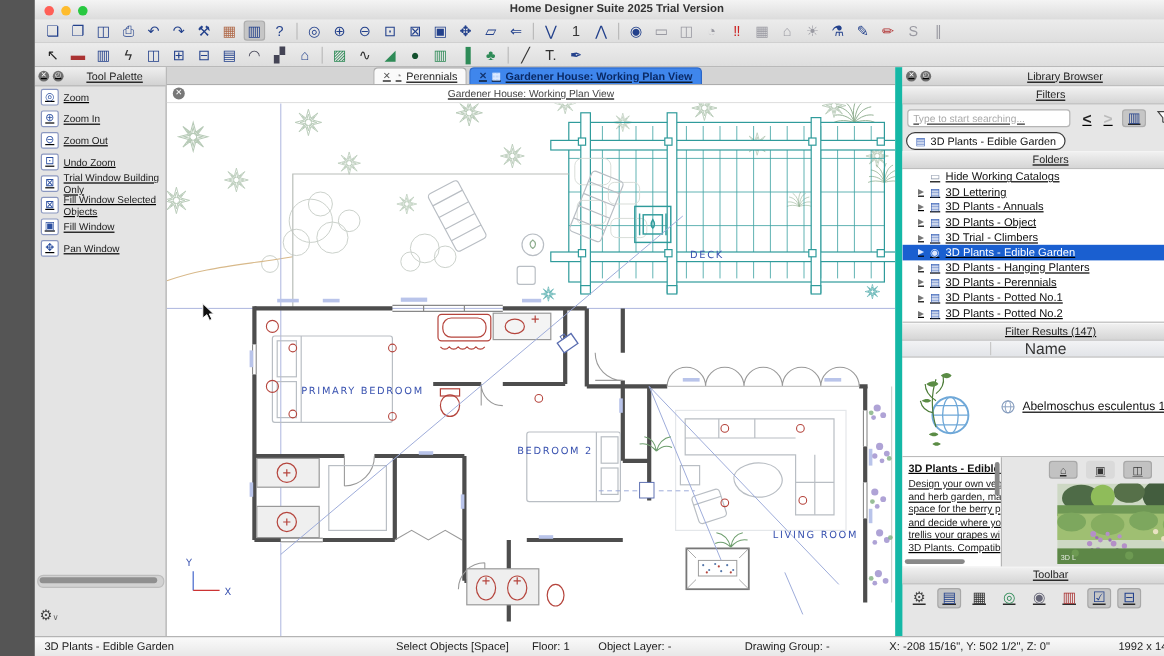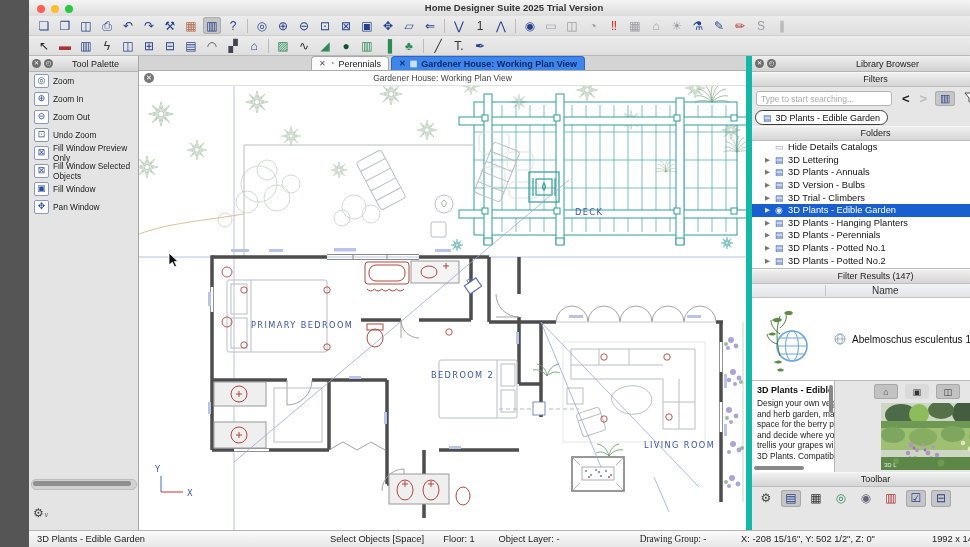--- a/index.html
+++ b/index.html
@@ -9,21 +9,21 @@
   .tl{position:absolute;top:5px;width:8px;height:8px;border-radius:50%;}
   #title{position:absolute;left:0;right:0;top:2px;text-align:center;font-size:9.5px;font-weight:bold;color:#333;}
   
   .tbrow{position:absolute;left:0;width:970px;display:flex;align-items:center;padding-left:6px;box-sizing:border-box;background:linear-gradient(#ececec,#dedede);}
   #tb1{top:16px;height:20px;border-bottom:1px solid #d0d0d0;}
   #tb2{top:36px;height:20px;border-bottom:1px solid #b9b9b9;}
   .tbtn{width:18px;height:17px;margin-right:3px;display:flex;align-items:center;justify-content:center;font-size:12px;color:#23418c;border-radius:3px;cursor:default;flex:0 0 auto;}
   .tbtn.pressed{background:#c6c6c6;box-shadow:inset 0 0 0 1px #adadad;}
   .tsep{width:1px;height:14px;background:#bbb;margin:0 5px 0 2px;flex:0 0 auto;}
   
-  #main{position:absolute;top:56px;left:0;width:836px;height:474px;display:flex;}
+  #main{position:absolute;top:56px;left:0;width:836px;height:474px;display:flex;text-decoration:underline;}
   
   #left-panel{position:relative;width:110px;height:474px;background:#e4e4e4;border-right:1px solid #a6a6a6;box-sizing:border-box;flex:0 0 auto;}
   .phead{height:15px;background:linear-gradient(#efefef,#d2d2d2);border-bottom:1px solid #b5b5b5;display:flex;align-items:center;font-size:9px;color:#222;}
   .phead .ptitle{flex:1;text-align:center;}
   .wbtn{width:9px;height:9px;border-radius:50%;background:#6e6e6e;color:#fff;font-size:6px;line-height:9px;text-align:center;margin-left:3px;flex:0 0 auto;}
   .palitem{display:flex;align-items:center;height:18px;padding-left:5px;font-size:8.3px;color:#1a1a1a;cursor:default;}
   .palitem .pic{width:13px;height:12px;border:1px solid #8a97c0;border-radius:2px;background:#fff;color:#2b4fa0;font-size:9px;line-height:11px;text-align:center;margin-right:4px;flex:0 0 auto;}
   #pal-scroll{position:absolute;left:2px;bottom:40px;width:104px;height:9px;background:#d2d2d2;border:1px solid #bdbdbd;border-radius:5px;}
   #pal-scroll .thumb{position:absolute;left:1px;top:1px;width:98px;height:5px;background:#8f8f8f;border-radius:3px;}
   #pal-gear{position:absolute;left:4px;bottom:10px;font-size:12px;color:#444;}
@@ -54,21 +54,21 @@
   #chip .cic{color:#3b63b8;font-size:9px;margin-right:4px;}
   #tree{position:relative;height:127px;background:#fff;border-bottom:1px solid #bbb;overflow:hidden;}
   .trow{display:flex;align-items:center;height:12.6px;font-size:9.3px;color:#111;padding-left:13px;white-space:nowrap;}
   .trow .arr{width:10px;font-size:6.5px;color:#777;flex:0 0 auto;}
   .trow .fic{width:13px;font-size:9px;color:#3b63b8;flex:0 0 auto;}
   .trow.sel{background:#1a5fd0;color:#fff;}
   .trow.sel .arr{color:#dfe8ff;}
   .trow.sel .fic{color:#dfe8ff;}
   #tree-scroll{position:absolute;right:2px;top:3px;width:5px;height:26px;background:#9a9a9a;border-radius:3px;}
   #namehdr{position:relative;height:13px;background:linear-gradient(#f2f3f5,#e2e4e8);border-bottom:1px solid #c4c4c4;line-height:13px;}
-  #namehdr .nlabel{position:absolute;left:120px;font-size:10px;color:#333;}
+  #namehdr .nlabel{position:absolute;left:102px;font-size:13px;color:#333;}
   #namehdr .sort{position:absolute;right:14px;top:0;font-size:8px;color:#555;}
   #namehdr .coldiv{position:absolute;left:73px;top:1px;width:1px;height:11px;background:#c8c8c8;}
   #namehdr .nub{position:absolute;right:2px;top:2px;width:5px;height:9px;background:#9a9a9a;border-radius:3px;}
   #results{height:82px;background:#fff;border-bottom:1px solid #bbb;display:flex;align-items:center;}
   #result-name{font-size:10px;color:#111;margin-left:6px;}
   #dp-heads{display:flex;height:15px;}
   #dp-heads .secbar{flex:0 0 auto;box-sizing:border-box;height:15px;line-height:15px;}
   #dp-content{display:flex;height:91px;}
   #details-pane{position:relative;width:83px;background:#fff;border-right:1px solid #b5b5b5;box-sizing:border-box;padding:4px 8px 0 5px;overflow:hidden;}
   #details-title{font-size:9px;font-weight:bold;color:#111;white-space:nowrap;margin-bottom:3px;}
@@ -188,21 +188,21 @@
           <div class="palitem">
             <span class="pic">⊖</span>
             <span>Zoom Out</span>
           </div>
           <div class="palitem">
             <span class="pic">⊡</span>
             <span>Undo Zoom</span>
           </div>
           <div class="palitem">
             <span class="pic">⊠</span>
-            <span>Fill Window Preview Only</span>
+            <span>Trial Window Building Only</span>
           </div>
           <div class="palitem">
             <span class="pic">⊠</span>
             <span>Fill Window Selected Objects</span>
           </div>
           <div class="palitem">
             <span class="pic">▣</span>
             <span>Fill Window</span>
           </div>
           <div class="palitem">
@@ -576,36 +576,36 @@
           <span class="cic">▤</span>
           <span>3D Plants - Edible Garden</span>
         </span>
       </div>
       <div class="secbar">Folders</div>
       <div id="tree">
 
       <div class="trow">
             <span class="arr"></span>
             <span class="fic" style="color: rgb(138, 148, 168);">▭</span>
-            <span>Hide Details Catalogs</span>
+            <span>Hide Working Catalogs</span>
           </div>
           <div class="trow">
             <span class="arr">▶</span>
             <span class="fic">▤</span>
             <span>3D Lettering</span>
           </div>
           <div class="trow">
             <span class="arr">▶</span>
             <span class="fic">▤</span>
             <span>3D Plants - Annuals</span>
           </div>
           <div class="trow">
             <span class="arr">▶</span>
             <span class="fic">▤</span>
-            <span>3D Version - Bulbs</span>
+            <span>3D Plants - Object</span>
           </div>
           <div class="trow">
             <span class="arr">▶</span>
             <span class="fic">▤</span>
             <span>3D Trial - Climbers</span>
           </div>
           <div class="trow sel">
             <span class="arr">▶</span>
             <span class="fic">◉</span>
             <span>3D Plants - Edible Garden</span>
@@ -740,17 +740,17 @@
           <div class="rtb pressed" style="color: rgb(35, 65, 140);">⊟</div>
         </div>
     </div>
   </div>
 
   <div id="statusbar">
       <span class="sfield" style="left: 8px;">3D Plants - Edible Garden</span>
       <span class="sfield center" style="left: 348px;">Select Objects [Space]</span>
       <span class="sfield center" style="left: 430px;">Floor: 1</span>
       <span class="sfield center" style="left: 500px;">Object Layer: -</span>
-      <span class="sfield center" style="left: 644px; font-family: Liberation Serif, serif;">Drawing Group: -</span>
+      <span class="sfield center" style="left: 627px;">Drawing Group: -</span>
       <span class="sfield center" style="left: 779px;">X: -208 15/16", Y: 502 1/2", Z: 0"</span>
       <span class="sfield" style="left: 903px;">1992 x 1410</span>
     </div>
 </div>
 
 </body></html>

